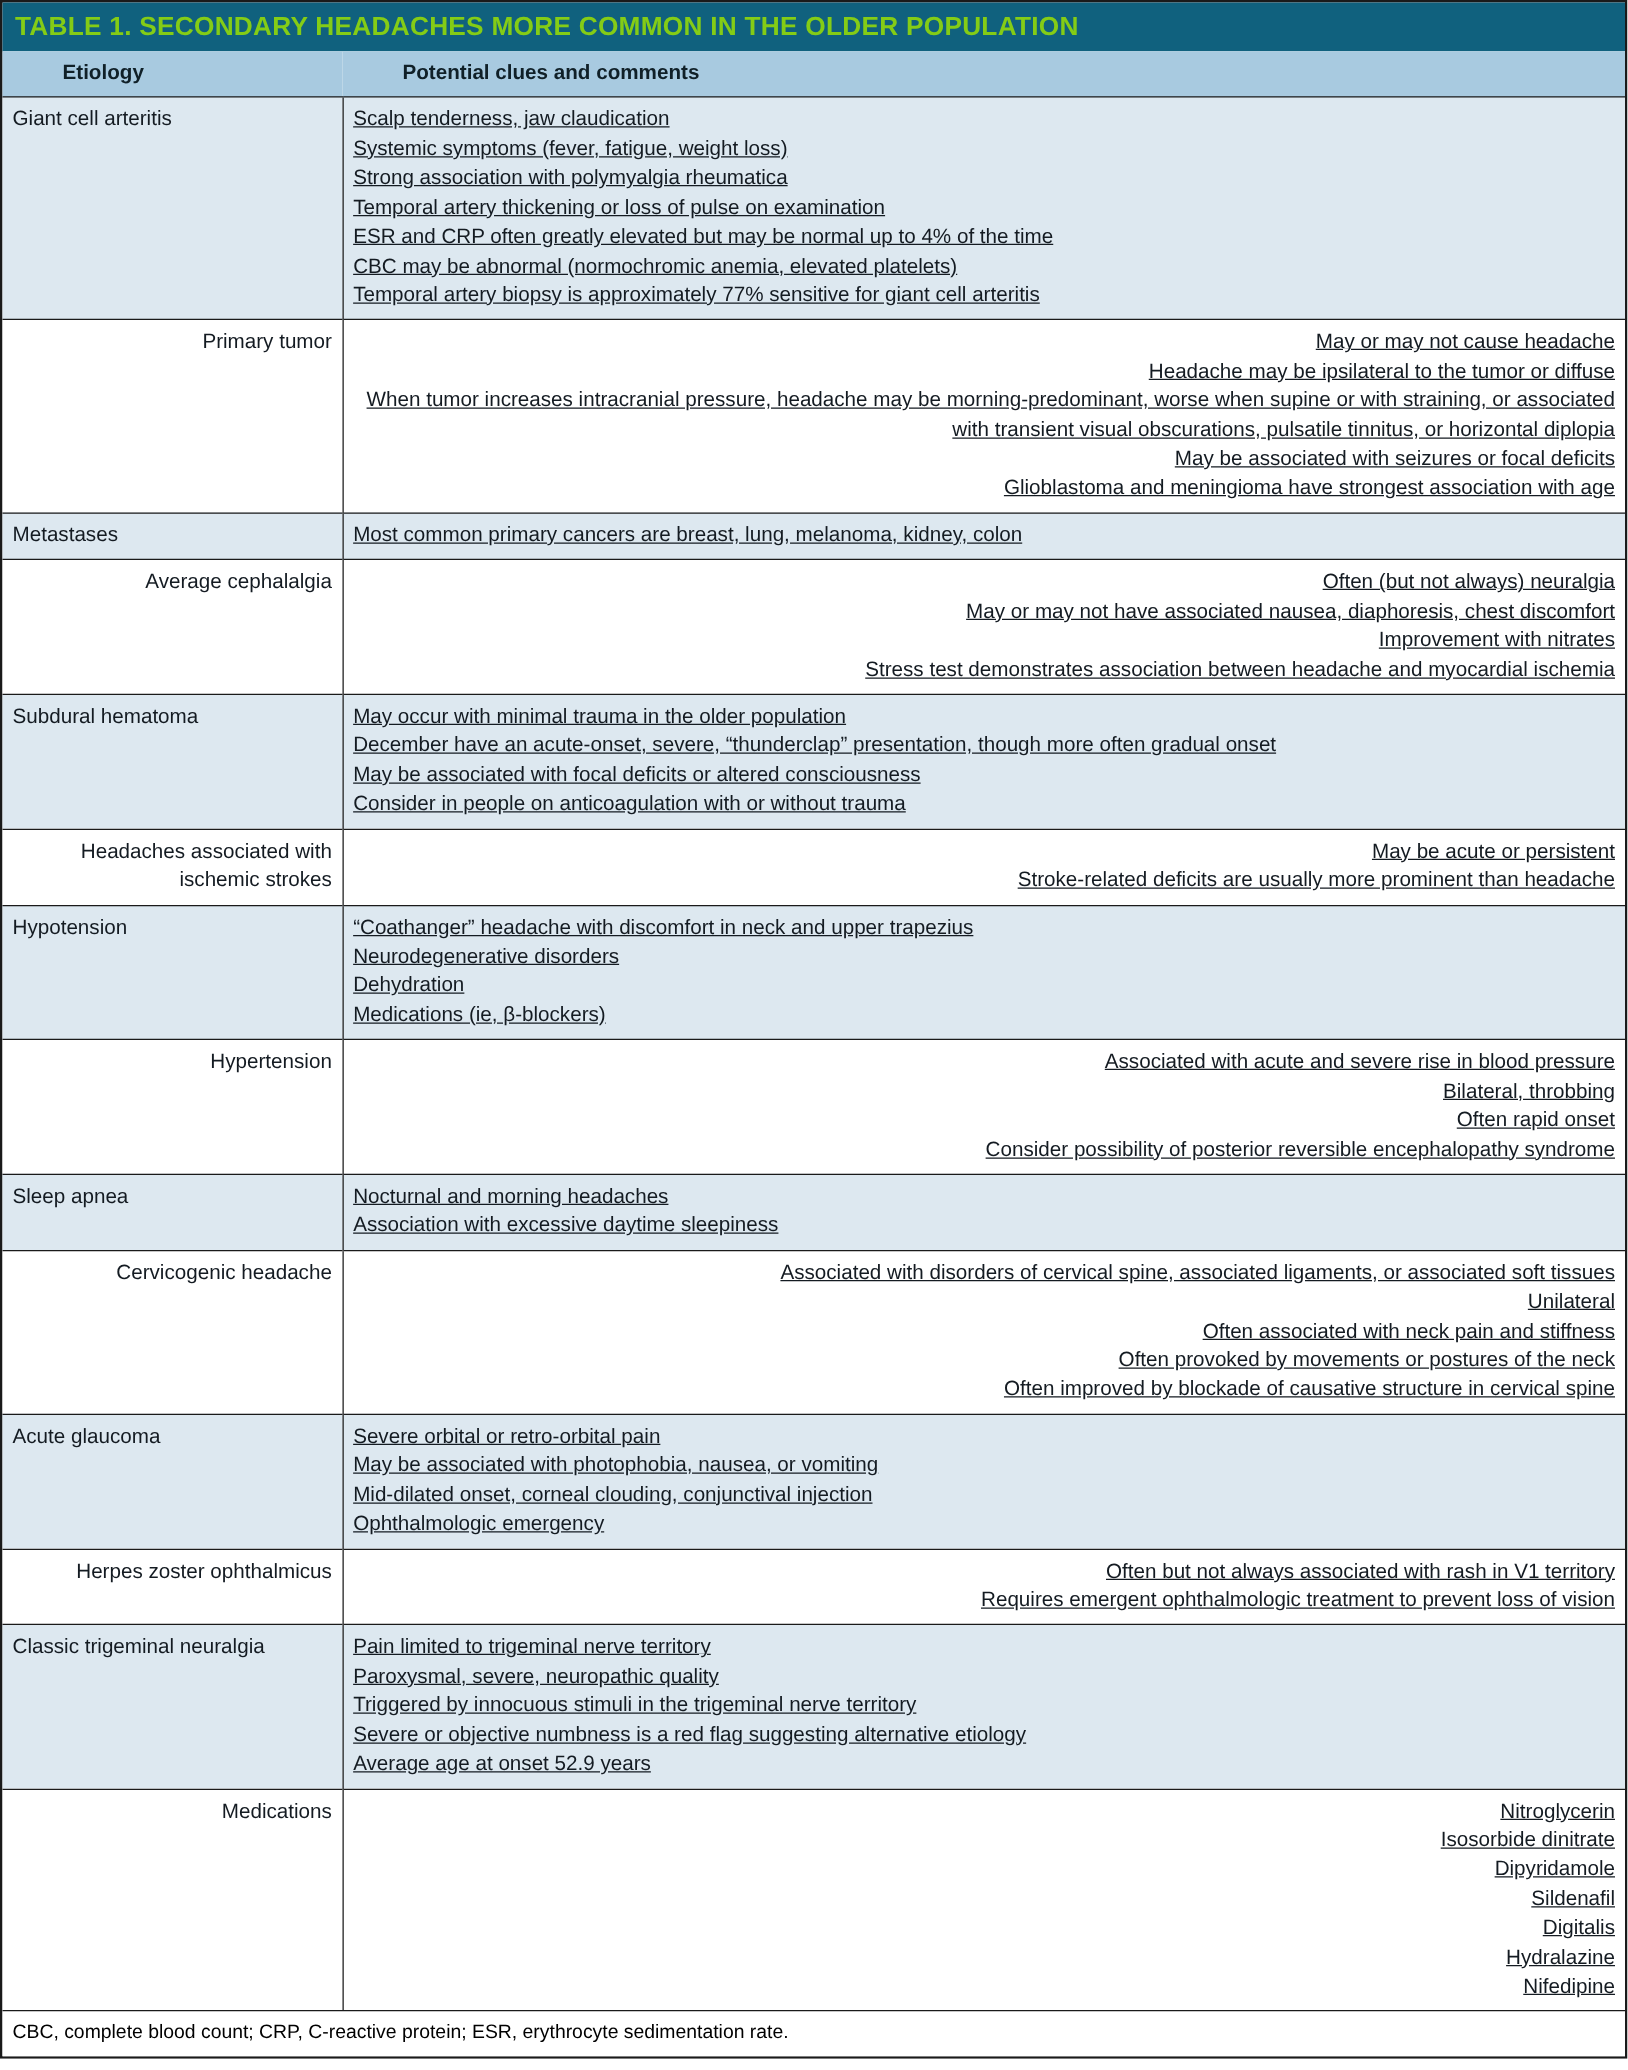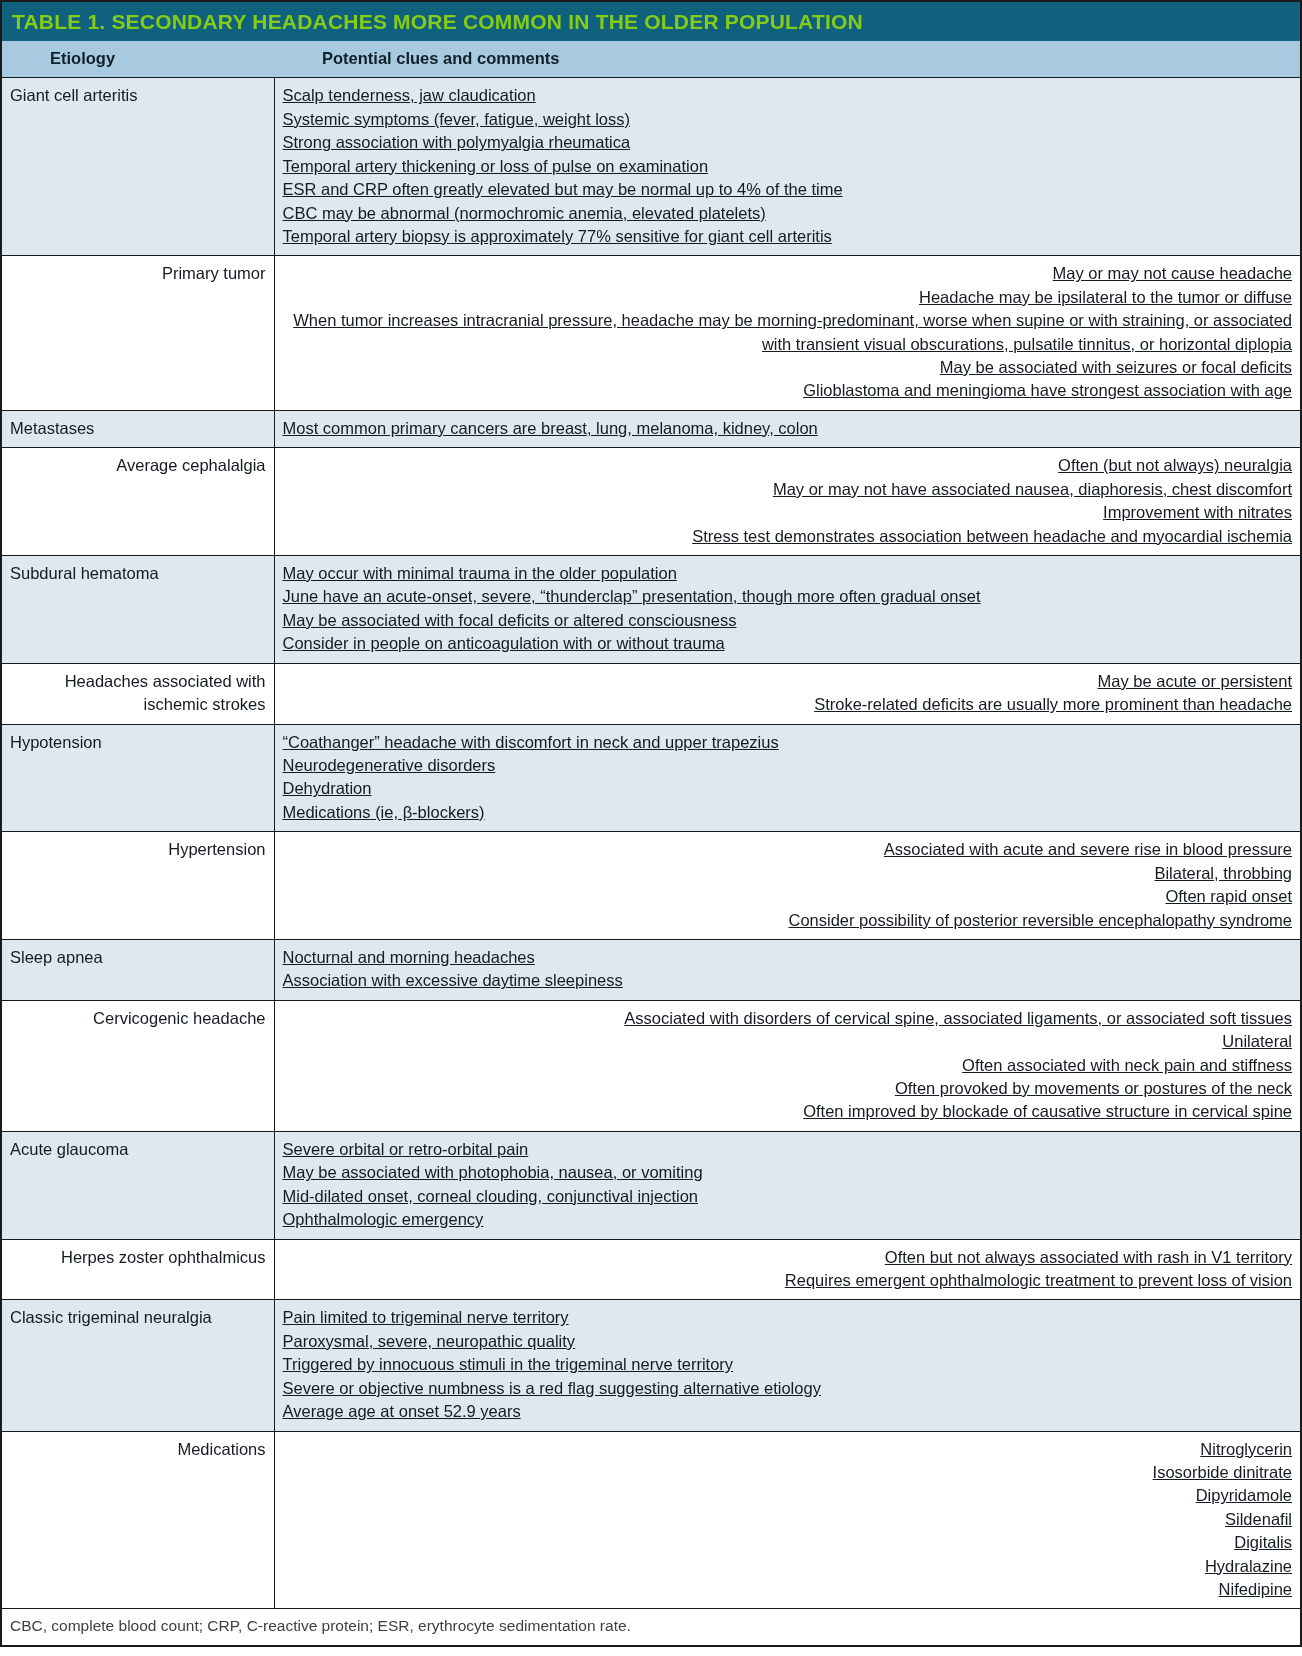--- a/index.html
+++ b/index.html
@@ -78,21 +78,21 @@
     display: block;
     white-space: normal;
     text-decoration: underline;
   }
 
   
   .footnote {
     border-top: 1.5px solid #1a1a1a;
     background: #ffffff;
     font-size: 15.5px;
-    color: #404040;
+    color: #000000;
     padding: 7px 8px 8px 8px;
     line-height: 1.3;
   }
 </style>
 </head>
 <body>
 
 <div id="table-wrap">
 
   <div class="title-bar">Table 1. Secondary headaches more common in the older population</div>
@@ -143,21 +143,21 @@
             <span class="clue-line">Often (but not always) neuralgia</span>
             <span class="clue-line">May or may not have associated nausea, diaphoresis, chest discomfort</span>
             <span class="clue-line">Improvement with nitrates</span>
             <span class="clue-line">Stress test demonstrates association between headache and myocardial ischemia</span>
           </td>
         </tr>
         <tr class="shade">
           <td class="col-eti">Subdural hematoma</td>
           <td class="col-clues">
             <span class="clue-line">May occur with minimal trauma in the older population</span>
-            <span class="clue-line">June have an acute-onset, severe, “thunderclap” presentation, though more often gradual onset</span>
+            <span class="clue-line">December have an acute-onset, severe, “thunderclap” presentation, though more often gradual onset</span>
             <span class="clue-line">May be associated with focal deficits or altered consciousness</span>
             <span class="clue-line">Consider in people on anticoagulation with or without trauma</span>
           </td>
         </tr>
         <tr class="plain">
           <td class="col-eti">Headaches associated with ischemic strokes</td>
           <td class="col-clues">
             <span class="clue-line">May be acute or persistent</span>
             <span class="clue-line">Stroke-related deficits are usually more prominent than headache</span>
           </td>

